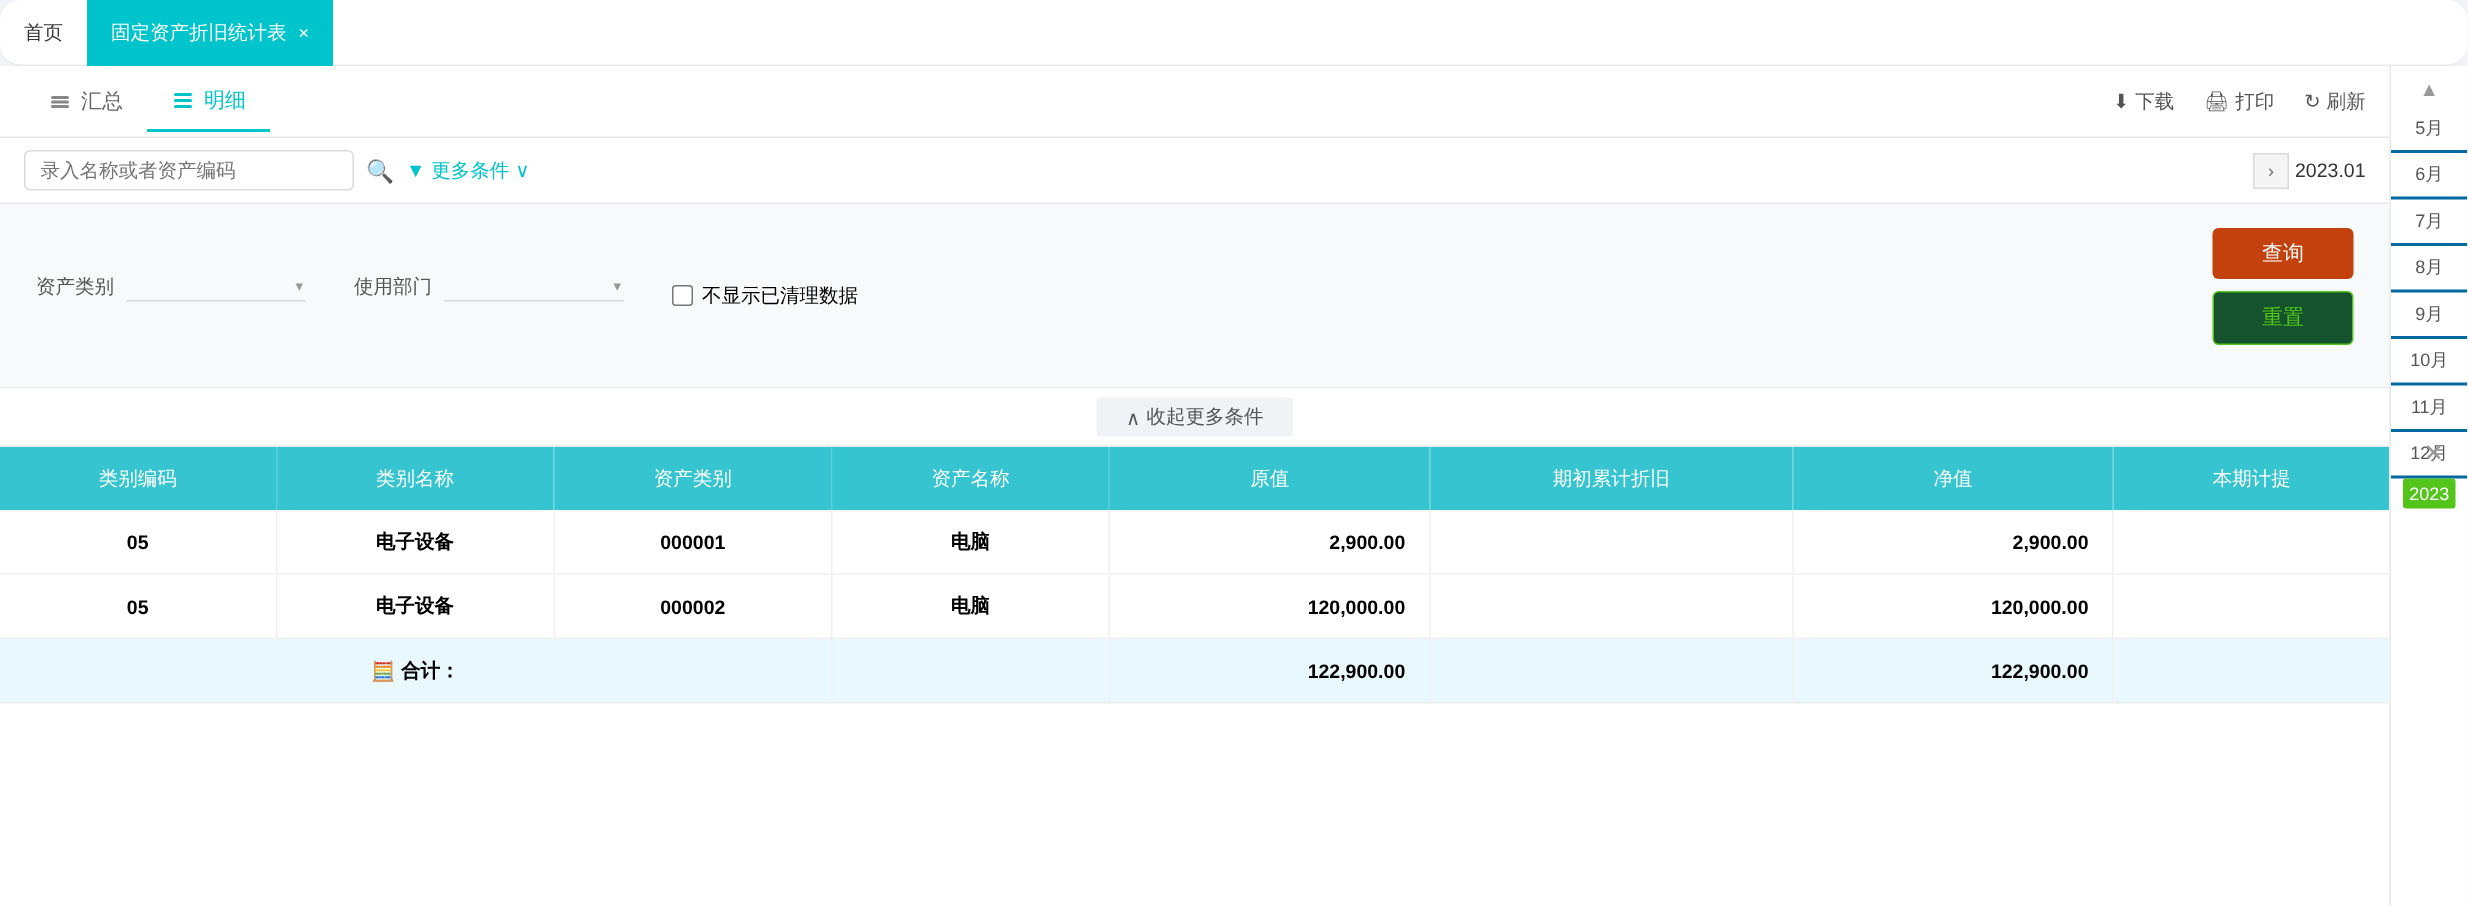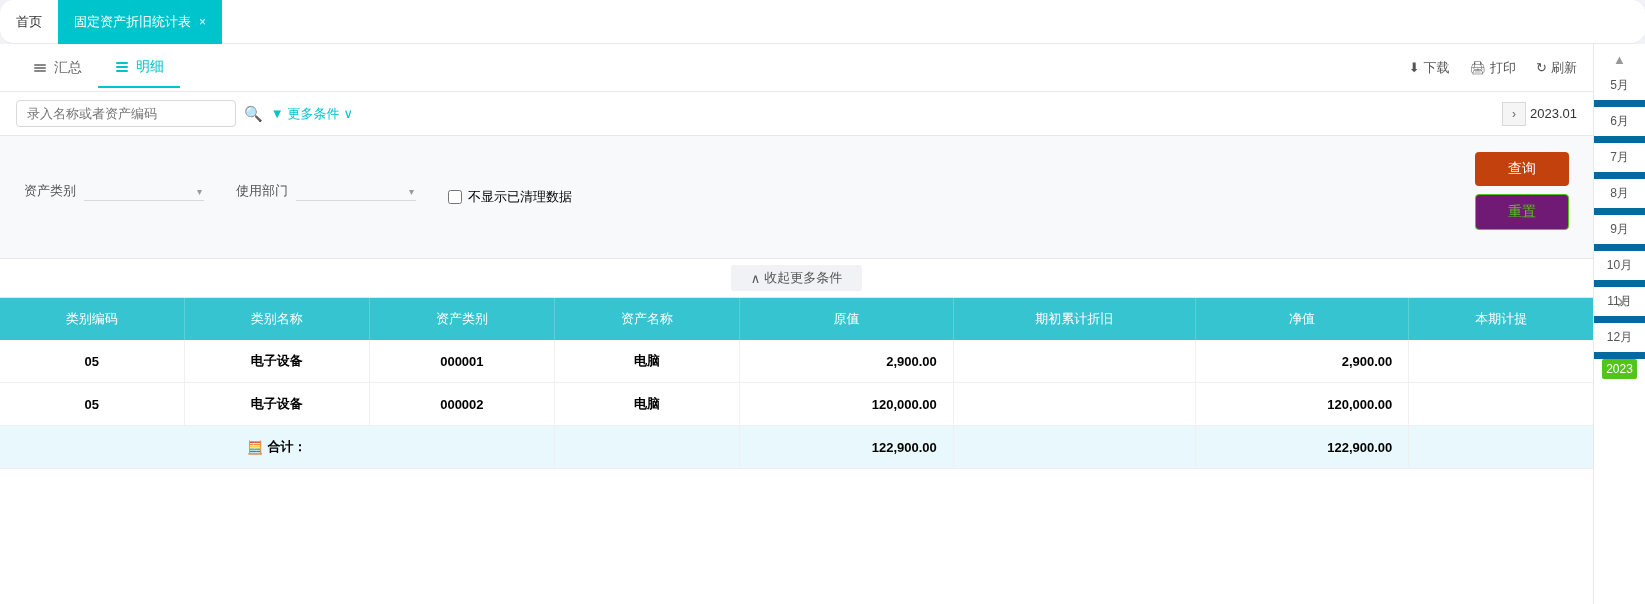--- a/index.html
+++ b/index.html
@@ -248,21 +248,21 @@
       background: #c2410c;
       color: #fff;
       border: none;
       padding: 8px 32px;
       font-size: 14px;
       border-radius: 4px;
       cursor: pointer;
       font-family: inherit;
     }
     .btn-reset {
-      background: #701a75;
+      background: #14532d;
       color: #52c41a;
       border: 1px solid #52c41a;
       padding: 8px 32px;
       font-size: 14px;
       border-radius: 4px;
       cursor: pointer;
       font-family: inherit;
     }
 
     
@@ -342,21 +342,21 @@
       flex-shrink: 0;
       overflow-y: auto;
     }
     .month-item {
       width: 100%;
       padding: 6px 4px;
       text-align: center;
       font-size: 12px;
       color: #555;
       cursor: pointer;
-      border-bottom: 7px solid #0369a1;
+      border-bottom: 2px solid #0369a1;
     }
     .year-badge {
       background: #52c41a;
       color: #fff;
       padding: 3px 4px;
       border-radius: 2px;
       font-size: 12px;
       margin-bottom: 4px;
     }
     .nav-arrow-up, .nav-arrow-down {

